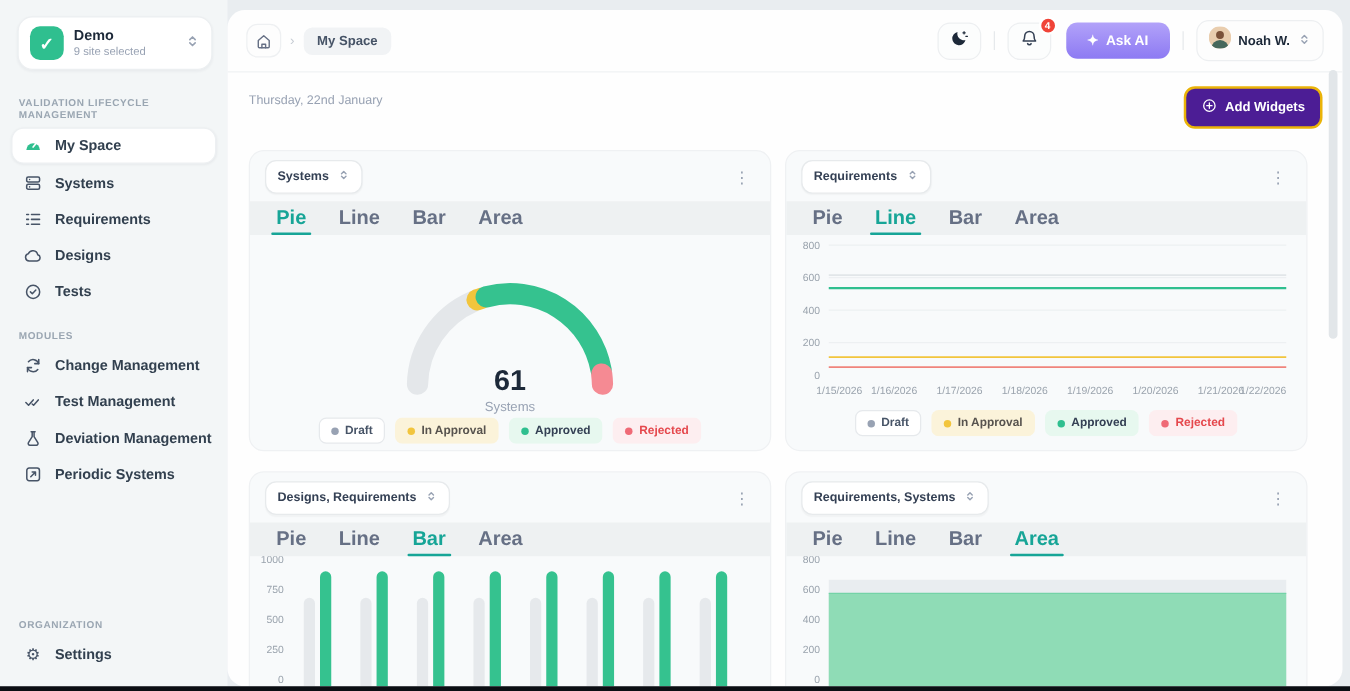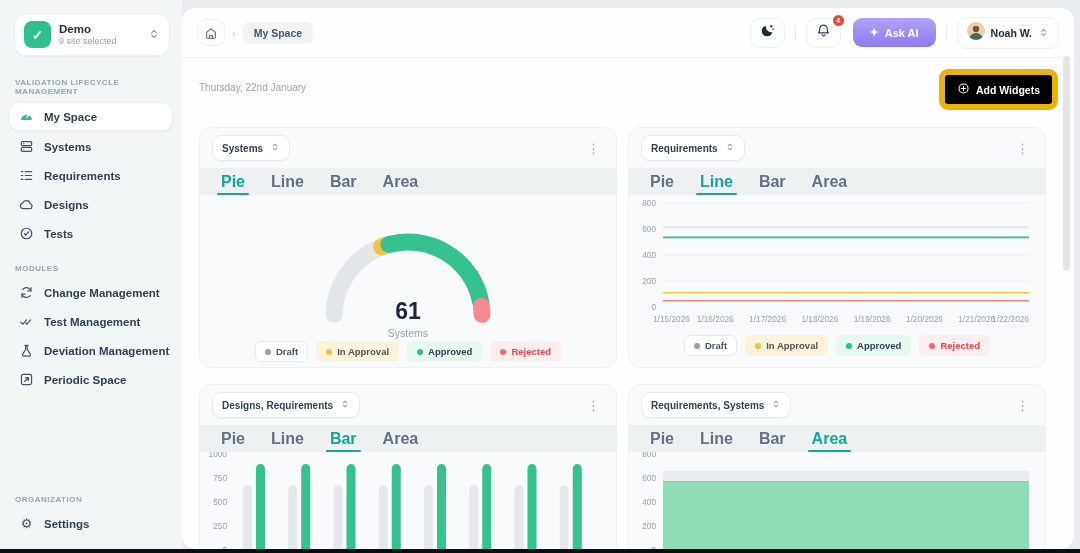--- a/index.html
+++ b/index.html
@@ -36,21 +36,21 @@
   .badge { position:absolute; top:-6px; right:-6px; min-width:15px; height:15px; border-radius:8px; background:#f04438; border:2px solid #fff; color:#fff; font-size:8px; font-weight:bold; display:flex; align-items:center; justify-content:center; padding:0 2px; }
   .ask-ai { height:29px; padding:0 17px; border:none; border-radius:9px; background:linear-gradient(180deg,#b2a2f9,#8d7af3); color:#fff; font-size:11px; font-weight:bold; display:flex; align-items:center; gap:6px; cursor:pointer; font-family:inherit; }
   .user-chip { border:1px solid #edeff1; border-radius:10px; background:#fdfdfd; padding:4px 9px; display:flex; align-items:center; gap:6px; cursor:pointer; }
   .user-chip .uname { font-size:10.5px; font-weight:bold; color:#1d2939; }
 
   .greet { padding:11px 16px 12px 17px; display:flex; align-items:flex-end; }
   .greet-date { font-size:10px; color:#98a2b3; margin-bottom:18px; }
   .greet-title { font-size:19px; font-weight:bold; color:#101828; letter-spacing:.2px; }
   .greet-actions { margin-left:auto; display:flex; gap:8px; align-items:center; margin-bottom:1px; }
   .btn-light { display:flex; align-items:center; gap:6px; background:#fff; border:1px solid #e5e8ea; border-radius:9px; padding:7px 12px; font-size:10.5px; font-weight:bold; color:#1d2939; cursor:pointer; font-family:inherit; box-shadow:0 1px 1px rgba(16,24,40,.04); }
-  .btn-dark { display:flex; align-items:center; gap:6px; background:#000000; border:6px solid #eab308; border-radius:9px; padding:7px 12px; font-size:10.5px; font-weight:bold; color:#fff; cursor:pointer; font-family:inherit; }
+  .btn-dark { display:flex; align-items:center; gap:6px; background:#4c1d95; border:2px solid #eab308; border-radius:9px; padding:7px 12px; font-size:10.5px; font-weight:bold; color:#fff; cursor:pointer; font-family:inherit; }
 
   .widgets { padding:4px 28px 0 17px; display:grid; grid-template-columns:418px 418px; column-gap:11px; row-gap:16px; }
   .card { background:#f8fafb; border:1px solid #eff1f3; border-radius:12px; height:241px; overflow:hidden; }
   .card-head { display:flex; align-items:center; justify-content:space-between; padding:8px 12px; height:40px; }
   .sel-pill { background:#fff; border:1px solid #e7eaec; border-radius:9px; padding:6px 9px; display:flex; align-items:center; gap:7px; font-size:10px; font-weight:bold; color:#344054; cursor:pointer; box-shadow:0 1px 1px rgba(16,24,40,.03); }
   .kebab { color:#98a2b3; font-size:13px; cursor:pointer; padding:0 4px; line-height:1; }
   .tabs { background:#eef1f2; height:27px; display:flex; padding:0 8px; }
   .tab { position:relative; padding:0 13px; display:flex; align-items:center; font-size:16px; font-weight:bold; color:#667085; cursor:pointer; }
   .tab.active { color:#17a597; }
   .tab.active::after { content:""; position:absolute; left:9px; right:9px; bottom:0; height:2px; background:#17a597; border-radius:2px; }
@@ -156,21 +156,21 @@
       </span>
     <span class="nlbl">Deviation Management</span>
   </div>
   <div class="nav-item">
     <span class="nico">
         <svg width="15" height="15" viewBox="0 0 16 16" fill="none" stroke="currentColor" stroke-width="1.3" stroke-linecap="round" stroke-linejoin="round">
           <rect x="2.6" y="2.6" width="10.8" height="10.8" rx="2"></rect>
           <path d="m6 10 4-4M10 8.8V6H7.2"></path>
         </svg>
       </span>
-    <span class="nlbl">Periodic Space</span>
+    <span class="nlbl">Periodic Systems</span>
   </div>
 
   <div class="sb-spacer"></div>
 
   <div class="sec-label">ORGANIZATION</div>
   <div class="nav-item" style="margin-bottom:12px">
     <span class="nico">
         <span class="gear-glyph">⚙</span>
       </span>
     <span class="nlbl">Settings</span>

